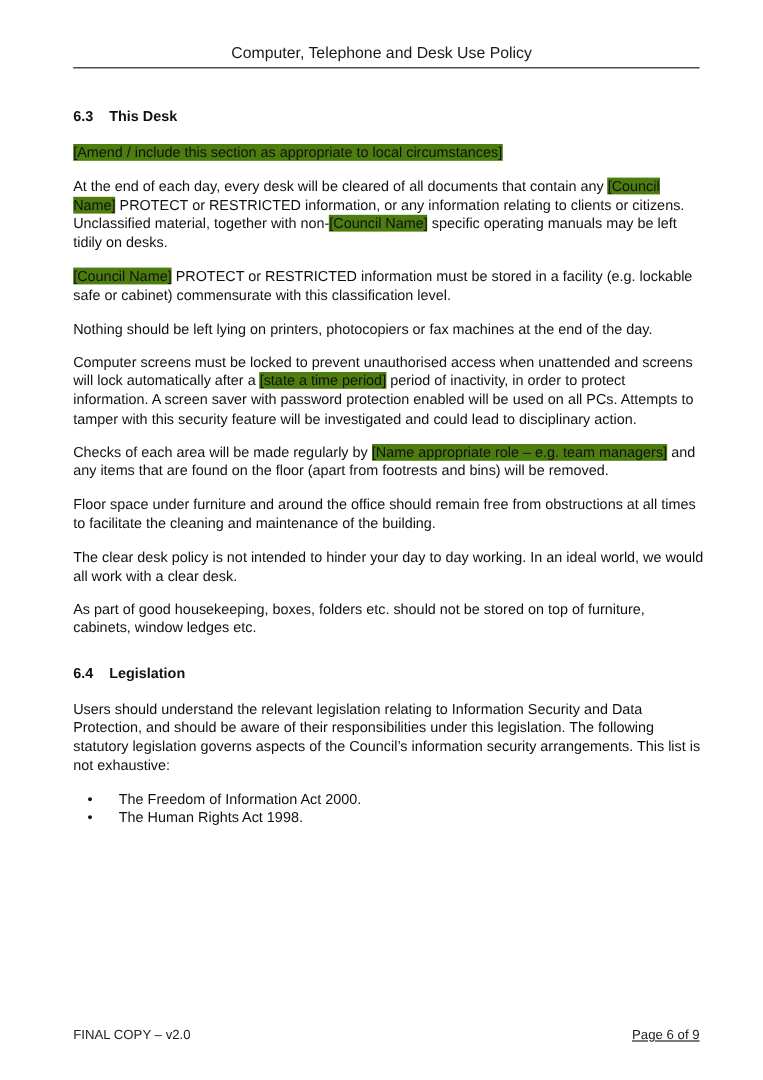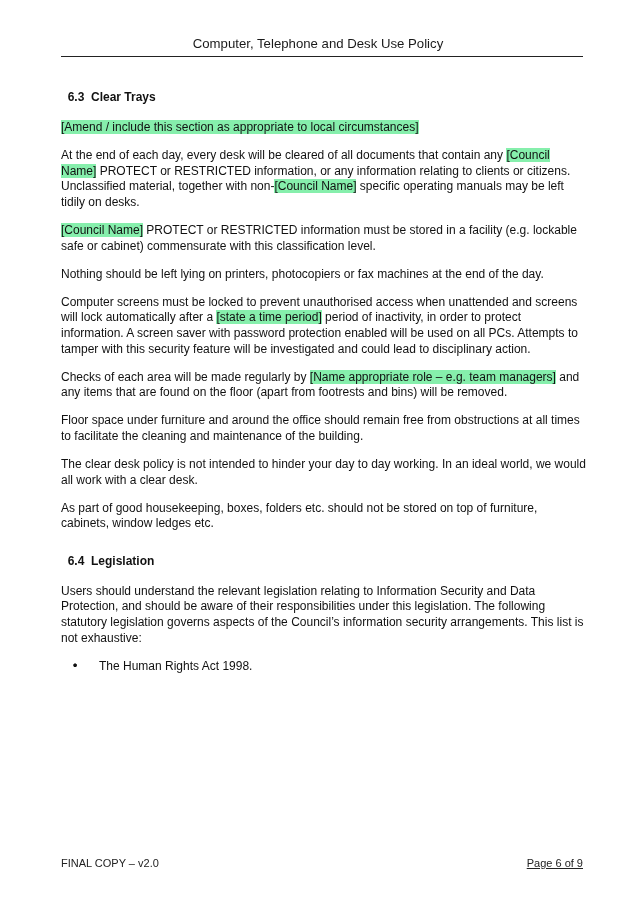--- a/index.html
+++ b/index.html
@@ -7,39 +7,39 @@
          font-family: "Liberation Sans", sans-serif; color: #111; }
   .page { position: absolute; left: 0; top: 0; width: 636px; height: 900px; }
   .header-title { position: absolute; top: 36px; left: 0; width: 636px; text-align: center;
                   font-size: 13.2px; color: #1a1a1a; }
   .header-rule { position: absolute; top: 56px; left: 61px; width: 522px; height: 0;
                  border-top: 1.3px solid #222; }
   .content { position: absolute; top: 80px; left: 61px; width: 525px; font-size: 12px;
              line-height: 15.6px; }
   .content p { margin: 0 0 12.5px 0; }
   h2 { font-size: 12px; font-weight: bold; margin: 10px 0 15px 0; line-height: 15px; }
-  h2 .num { display: inline-block; width: 30px; text-align: center; }
-  .hl { background: #86efac; }
+  h2 .num { display: inline-block; width: 30px; }
+  .hl { background: #4d7c0f; }
   ul.bullets { list-style: none; margin: 0; padding: 0; }
   ul.bullets li { position: relative; padding-left: 38px; line-height: 15.6px; }
   ul.bullets li .bullet { position: absolute; left: 12px; top: 0; }
   .footer { position: absolute; top: 857px; left: 61px; width: 522px; font-size: 11px; color: #222; }
   .footer .left { position: absolute; left: 0; }
   .footer .right { position: absolute; right: 0; text-decoration: underline; }
   .sp2 { margin-top: 22px !important; }
 </style>
 </head>
 <body>
 
 <div class="page">
   <div class="header-title">Computer, Telephone and Desk Use Policy</div>
   <div class="header-rule"></div>
 
   <div class="content">
-    <h2><span class="num">6.3</span><span>Clear Trays</span></h2>
+    <h2><span class="num">6.3</span><span>This Desk</span></h2>
 
     <p><span class="hl">[Amend / include this section as appropriate to local circumstances]</span></p>
 
 
     <p><span>At the end of each day, every desk will be cleared of all documents that contain any </span><span class="hl">[Council Name]</span><span> PROTECT or RESTRICTED information, or any information relating to clients or citizens. Unclassified material, together with non-</span><span class="hl">[Council Name]</span><span> specific operating manuals may be left tidily on desks.</span></p>
 
 
     <p><span class="hl">[Council Name]</span><span> PROTECT or RESTRICTED information must be stored in a facility (e.g. lockable safe or cabinet) commensurate with this classification level.</span></p>
 
     <p>Nothing should be left lying on printers, photocopiers or fax machines at the end of the day.</p>
@@ -54,21 +54,21 @@
 
     <p>The clear desk policy is not intended to hinder your day to day working.  In an ideal world, we would all work with a clear desk.</p>
 
     <p>As part of good housekeeping, boxes, folders etc. should not be stored on top of furniture, cabinets, window ledges etc.</p>
 
     <h2 class="sp2"><span class="num">6.4</span><span>Legislation</span></h2>
 
     <p>Users should understand the relevant legislation relating to Information Security and Data Protection, and should be aware of their responsibilities under this legislation.   The following statutory legislation governs aspects of the Council’s information security arrangements.  This list is not exhaustive:</p>
 
     <ul class="bullets">
-      <li><span class="bullet">•</span></li>
+      <li><span class="bullet">•</span><span>The Freedom of Information Act 2000.</span></li>
       <li><span class="bullet">•</span><span>The Human Rights Act 1998.</span></li>
     </ul>
   </div>
 
   <div class="footer">
     <span class="left">FINAL COPY – v2.0</span>
     <span class="right">Page 6 of 9</span>
   </div>
 </div>
 

